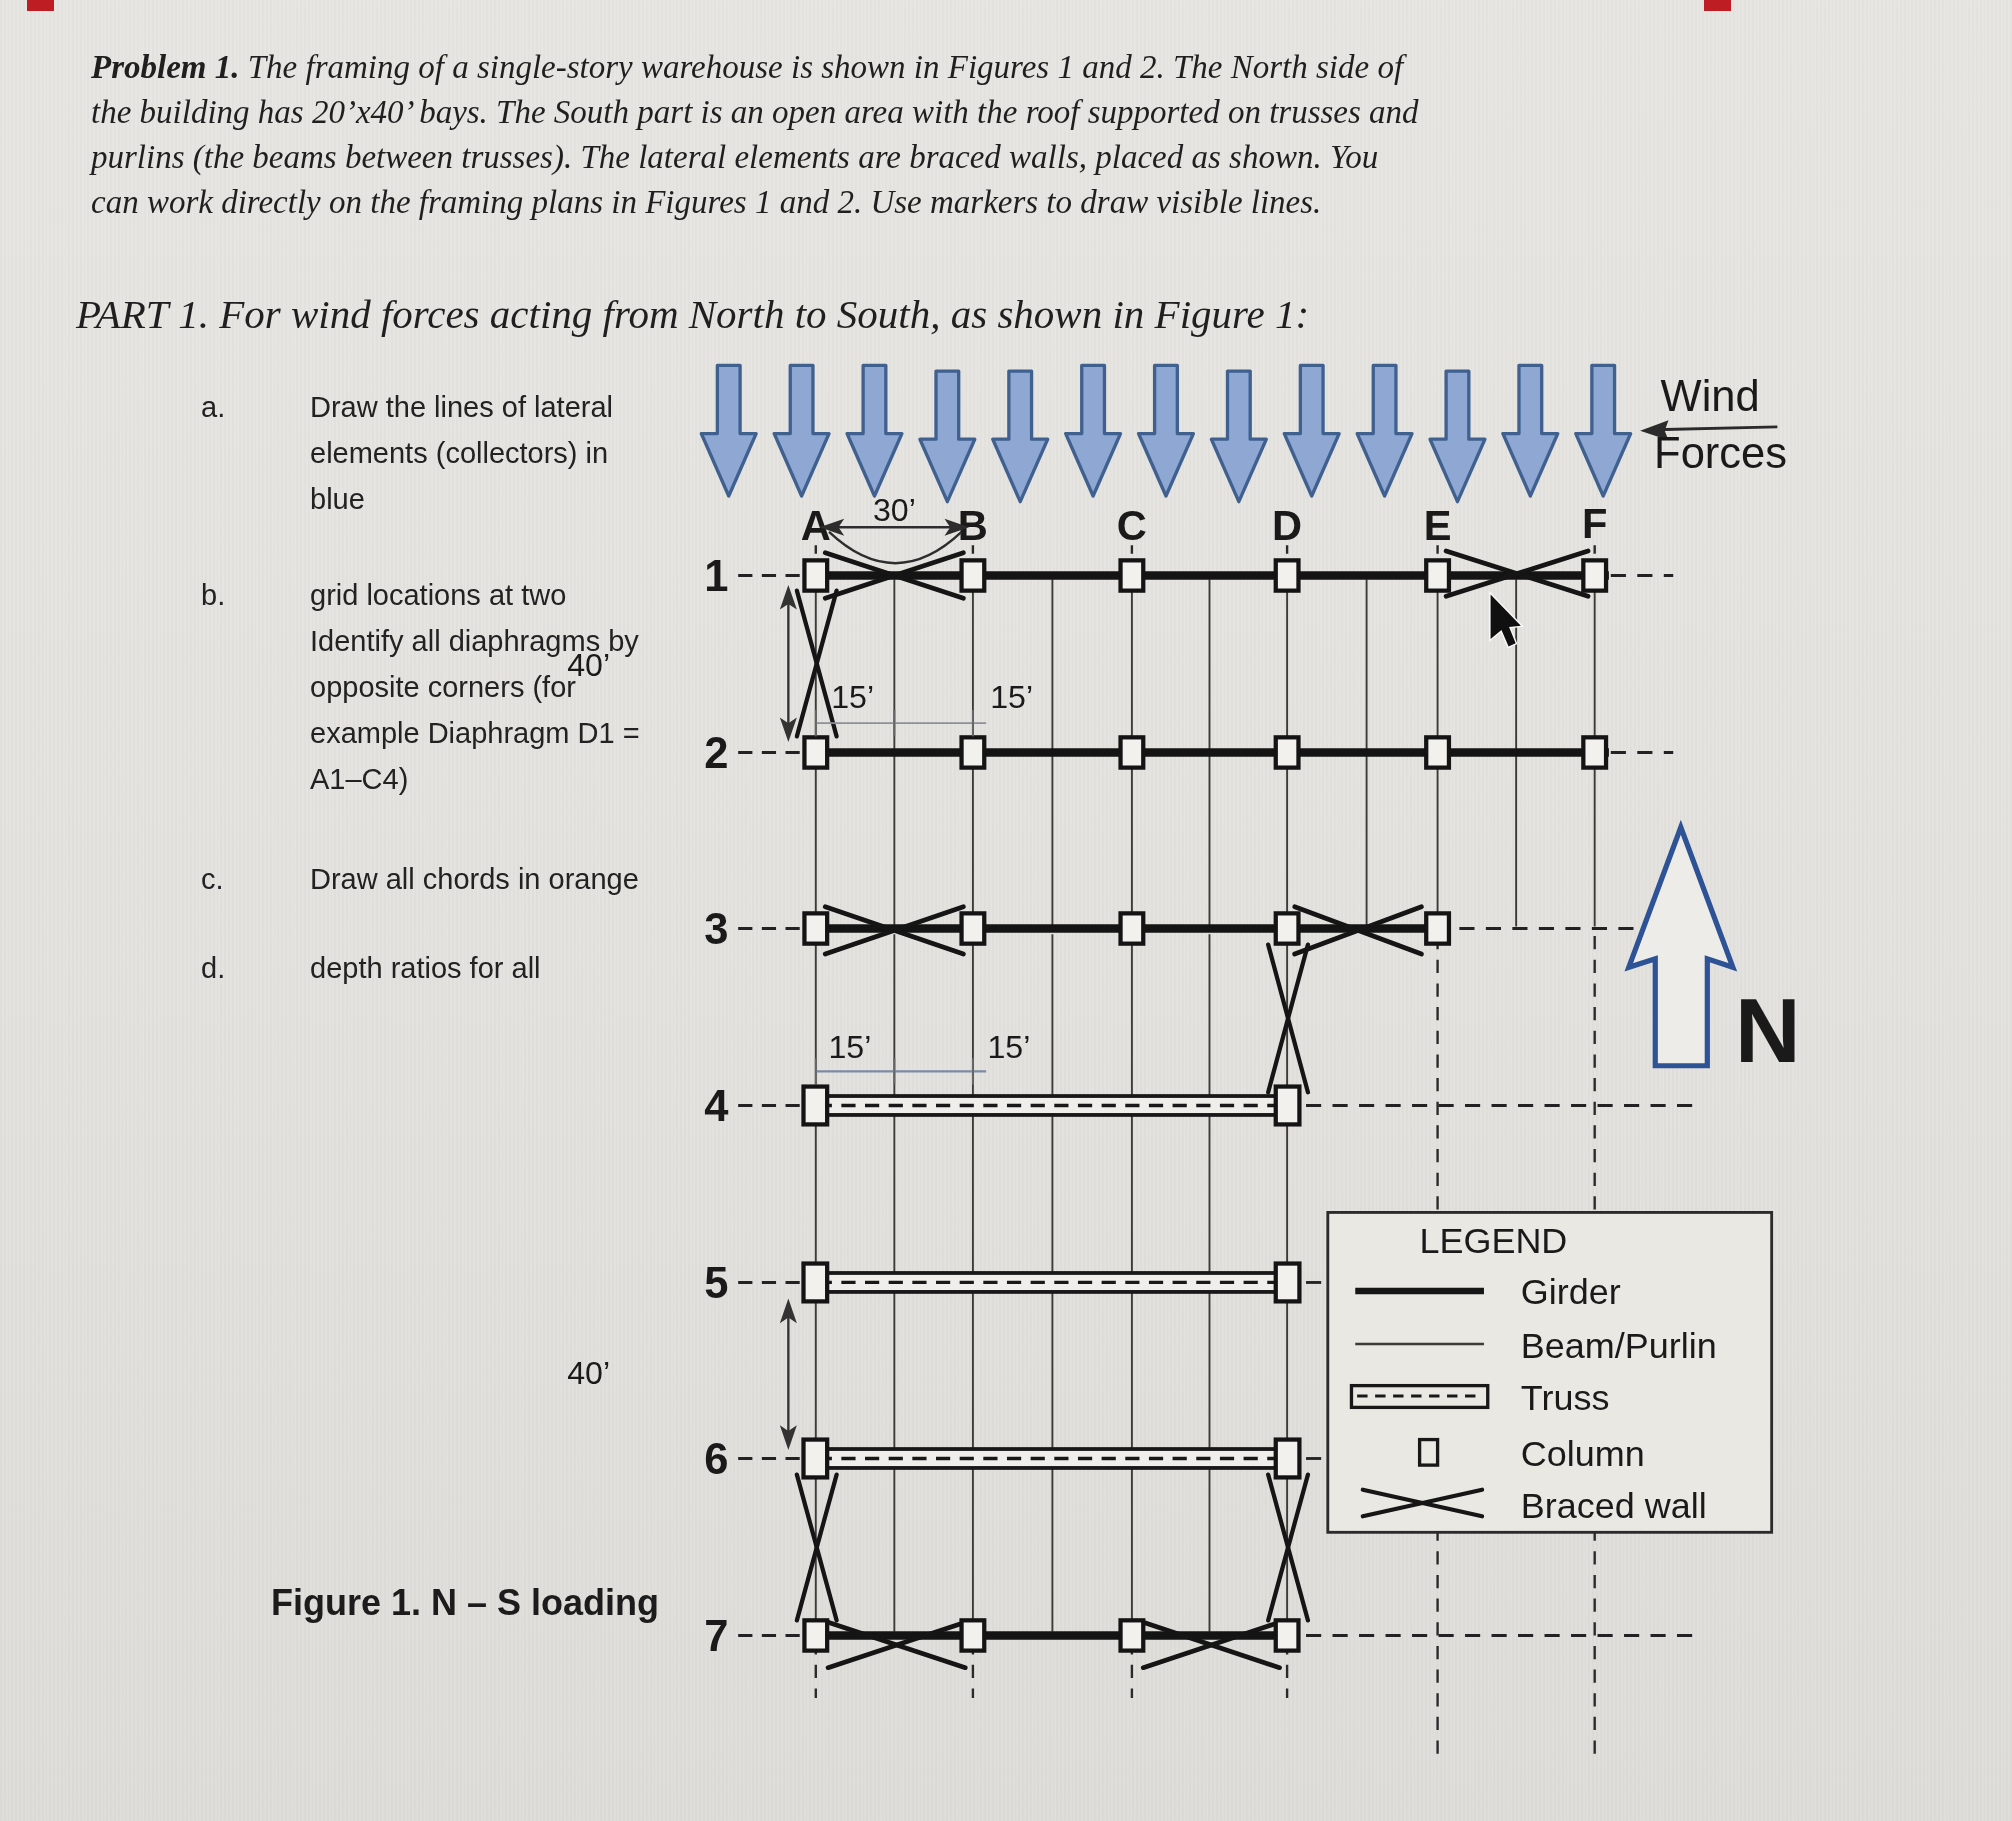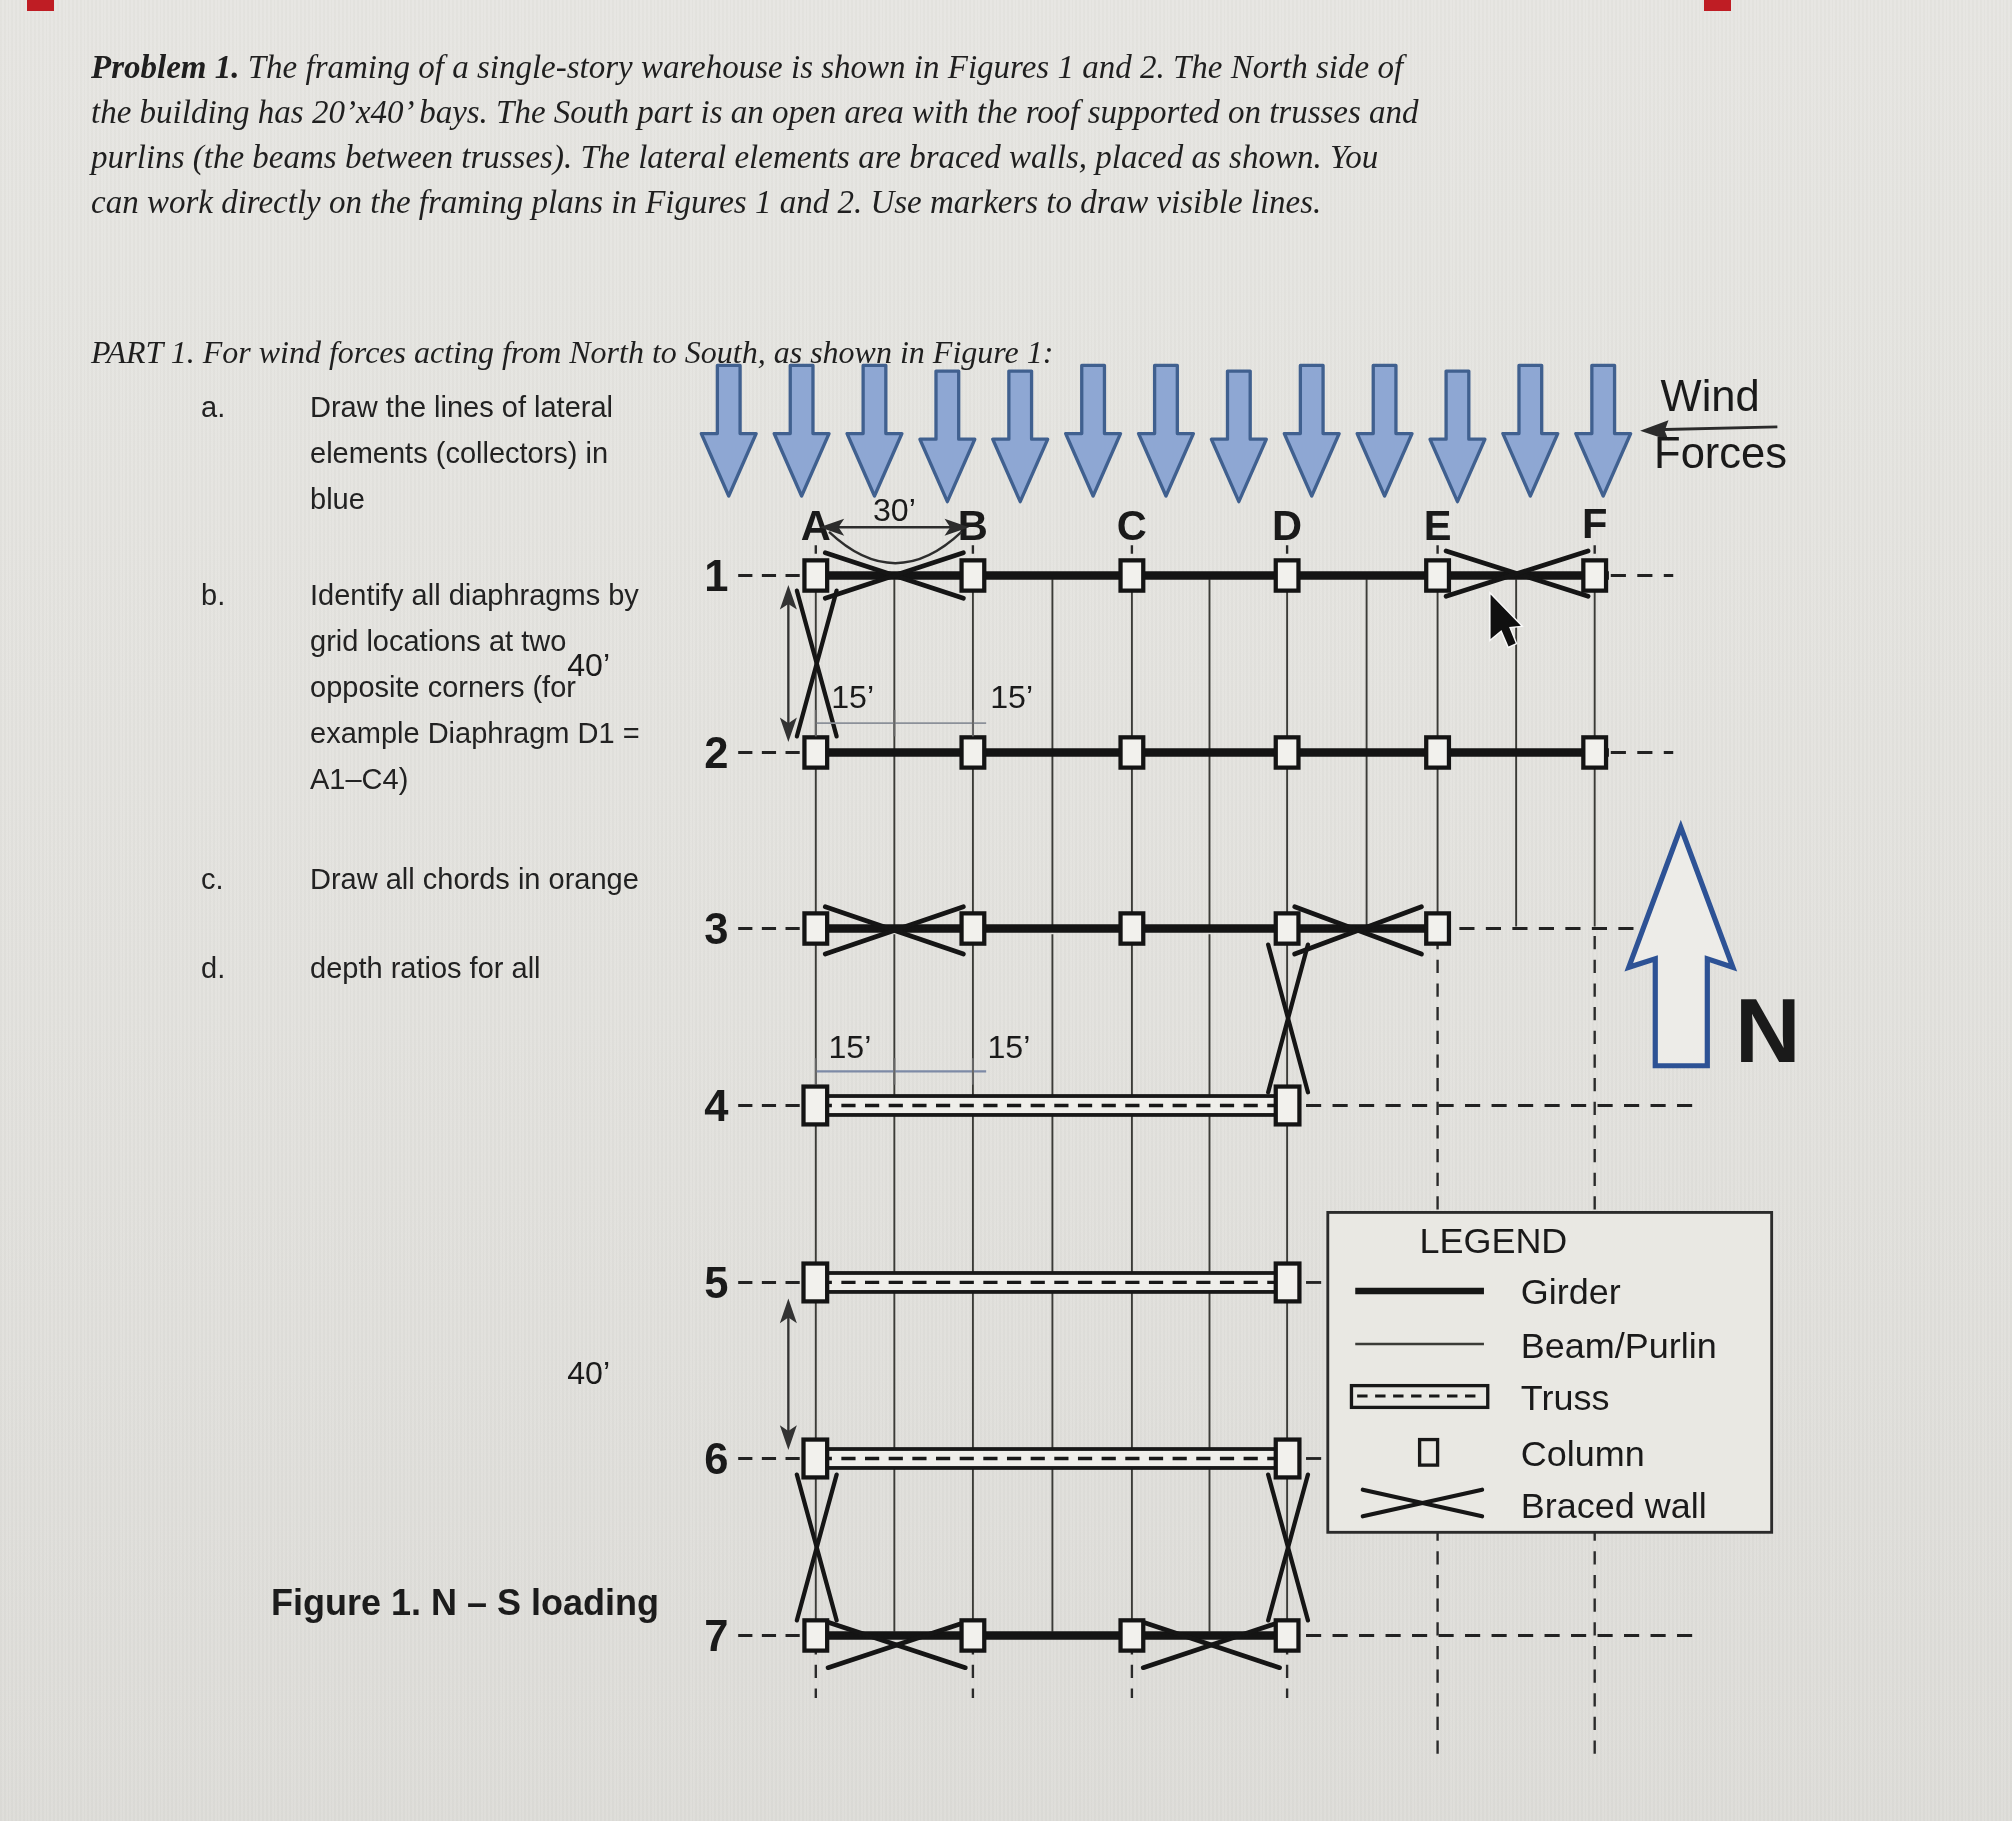--- a/index.html
+++ b/index.html
@@ -16,21 +16,21 @@
     background:
       repeating-linear-gradient(90deg, rgba(60,70,60,.025) 0 1.9px, rgba(255,255,255,.02) 1.9px 3.8px),
       linear-gradient(180deg,#e7e6e2 0%,#e3e2de 55%,#deddd9 100%);
   }
   .artifact{position:absolute;top:0;height:11.4px;width:26.5px;background:#bf1d24;}
   
   .serif{font-family:"Liberation Serif",serif;font-style:italic;}
   #problem-par{position:absolute;left:91px;top:45px;width:1855px;font-size:33px;line-height:45px;}
   .pline{white-space:nowrap;}
   .bold{font-weight:bold;}
-  #part1-line{position:absolute;left:91px;top:290px;font-size:32px;white-space:nowrap;margin-top:44px;}
+  #part1-line{position:absolute;left:76px;top:290px;font-size:41px;white-space:nowrap;}
   .task{position:absolute;font-size:29px;line-height:46px;color:#222;}
   .task .marker{position:absolute;left:201px;top:0;}
   .task .tlines{position:absolute;left:266px;top:0;width:454px;margin-left:44px;}
   #caption{position:absolute;left:271px;top:1582px;font-size:36px;font-weight:bold;color:#1c1c1c;white-space:nowrap;}
   svg{position:absolute;left:0;top:0;}
   svg text{font-family:"Liberation Sans",sans-serif;fill:#1a1a1a;}
   .glabel{font-size:44px;font-weight:bold;}
   .rlabel{font-size:46px;font-weight:bold;}
   .dim{font-size:34px;}
   .legtxt{font-size:38px;}
@@ -56,22 +56,22 @@
     <span class="marker">a.</span>
     <div class="tlines">
       <div>Draw the lines of lateral</div>
       <div>elements (collectors) in</div>
       <div>blue</div>
     </div>
   </div>
   <div class="task" style="top:572px;">
     <span class="marker">b.</span>
     <div class="tlines">
+      <div>grid locations at two</div>
       <div>Identify all diaphragms by</div>
-      <div>grid locations at two</div>
       <div>opposite corners (for</div>
       <div>example Diaphragm D1 =</div>
       <div>A1–C4)</div>
     </div>
   </div>
   <div class="task" style="top:856px;">
     <span class="marker">c.</span>
     <div class="tlines">
       <div>Draw all chords in orange</div>
     </div>

